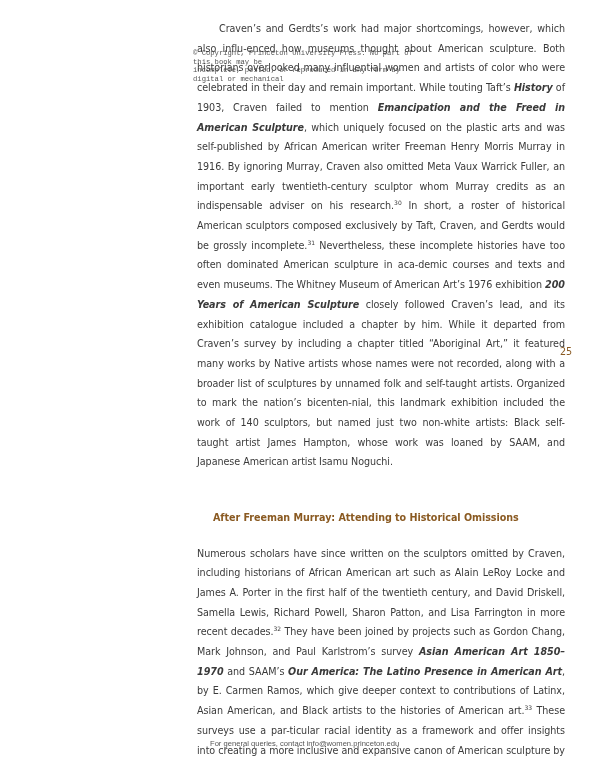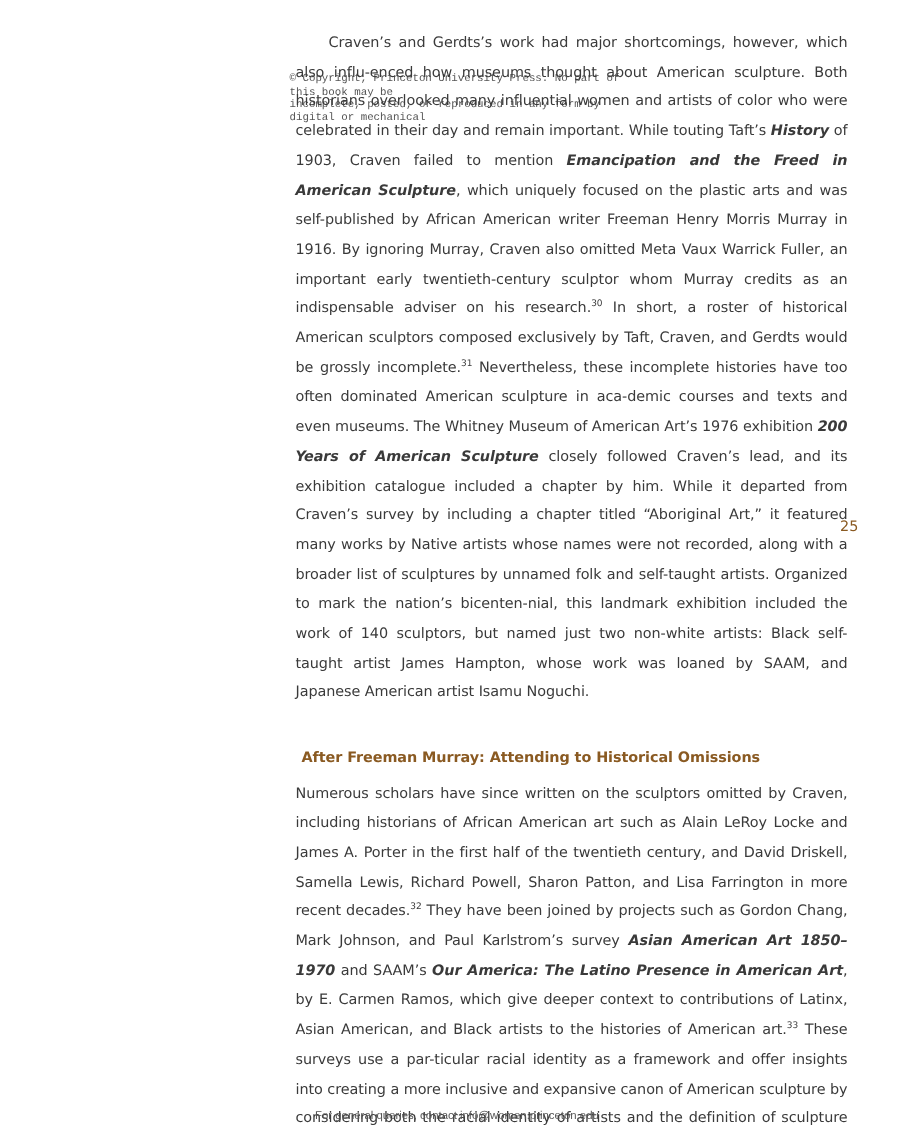--- a/index.html
+++ b/index.html
@@ -46,21 +46,21 @@
     .page em {
       font-style: italic;
       font-weight: bold;
     }
     .page sup {
       font-size: 6px;
       line-height: 0;
       vertical-align: 4px;
     }
     .heading {
-      margin: 4px;
+      margin: 16px;
       font-family: "DejaVu Sans", sans-serif;
       font-weight: bold;
       font-size: 9.6px;
       color: #8a5a22;
       line-height: 19.7px;
     }
     .gap {
       height: 19.7px;
     }
     .page-number {

